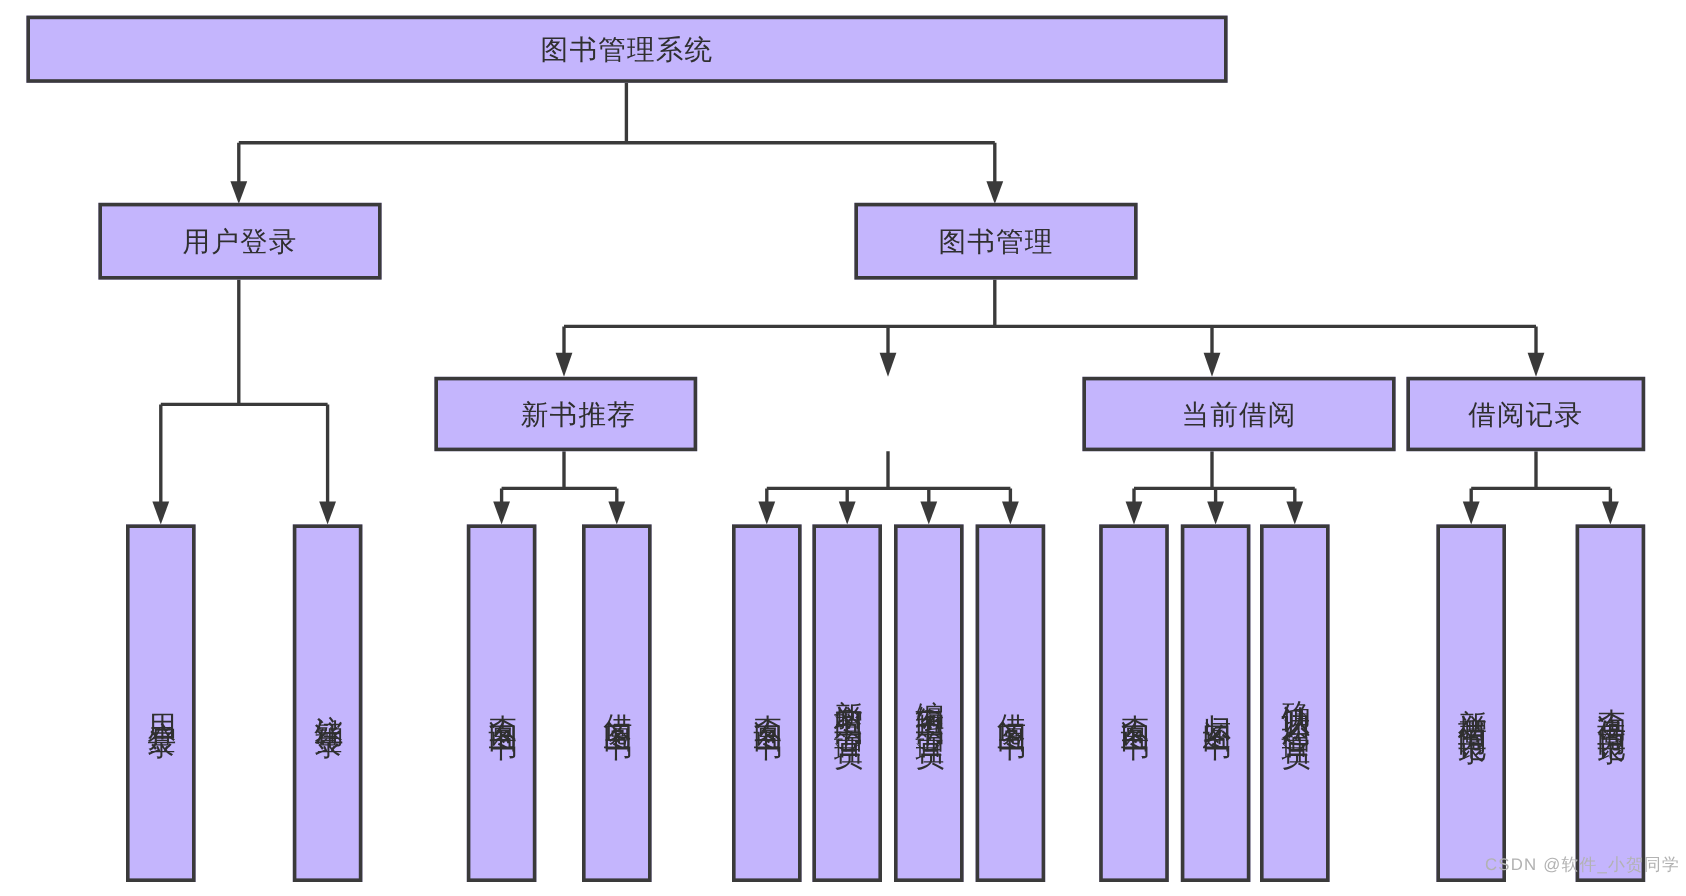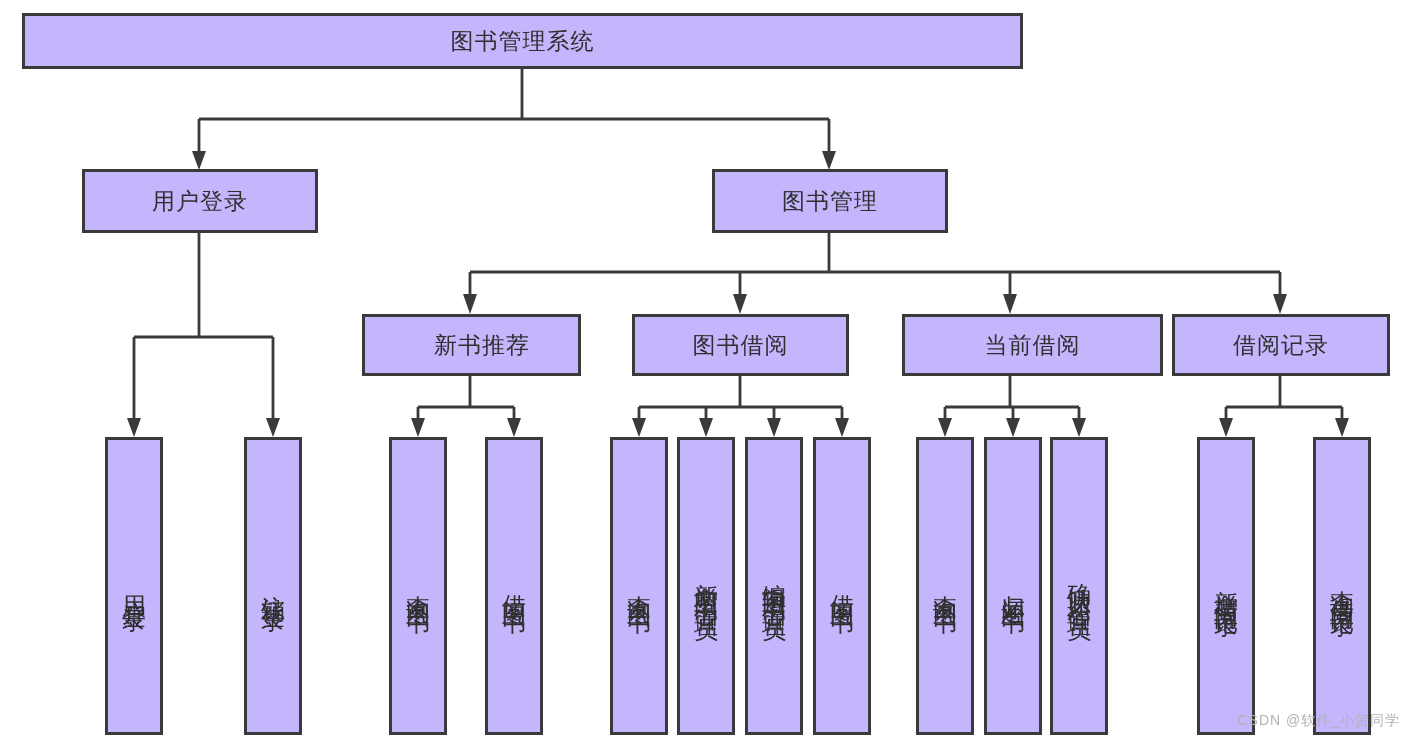--- a/index.html
+++ b/index.html
@@ -95,27 +95,24 @@
   <div class="node hbox" style="left:82px; top:169px; width:236px; height:64px;">
     <span>用户登录</span>
   </div>
   <div class="node hbox" style="left:712px; top:169px; width:236px; height:64px;">
     <span>图书管理</span>
   </div>
 
   <div class="node hbox" style="left:362px; top:314px; width:219px; height:62px;padding-left:21px;">
     <span>新书推荐</span>
   </div>
-  <div class="node hbox" style="left:632px; top:314px; width:217px; height:62px;">
-    <span>图书借阅</span>
-  </div>
   <div class="node hbox" style="left:902px; top:314px; width:261px; height:62px;">
     <span>当前借阅</span>
   </div>
-  <div class="node hbox" style="left:1172px; top:314px; width:218px; height:62px;">
+  <div class="node hbox" style="left:1172px; top:314px; width:199px; height:62px;">
     <span>借阅记录</span>
   </div>
 
   <div class="node vbox" style="left:105px;">
     <span>用户登录</span>
   </div>
   <div class="node vbox" style="left:244px;">
     <span>注销登录</span>
   </div>
 

